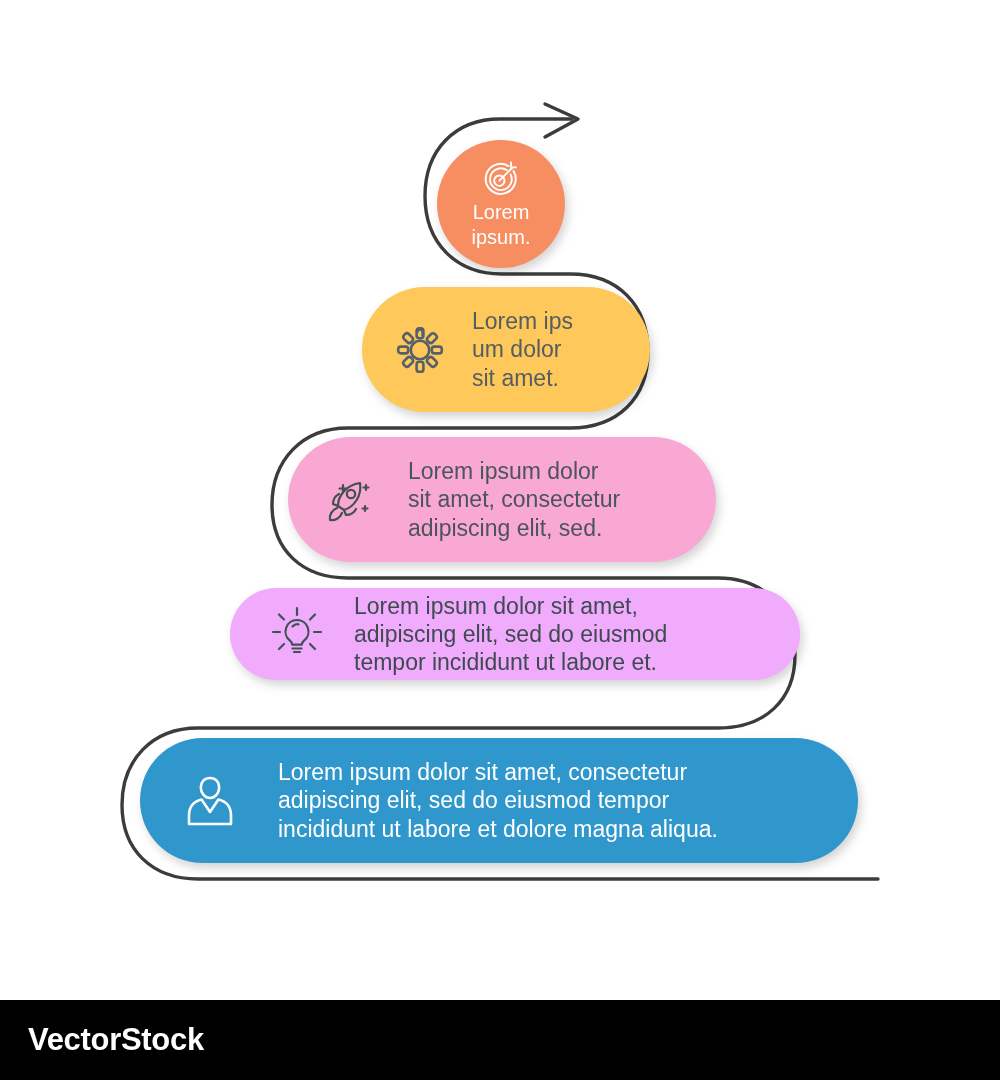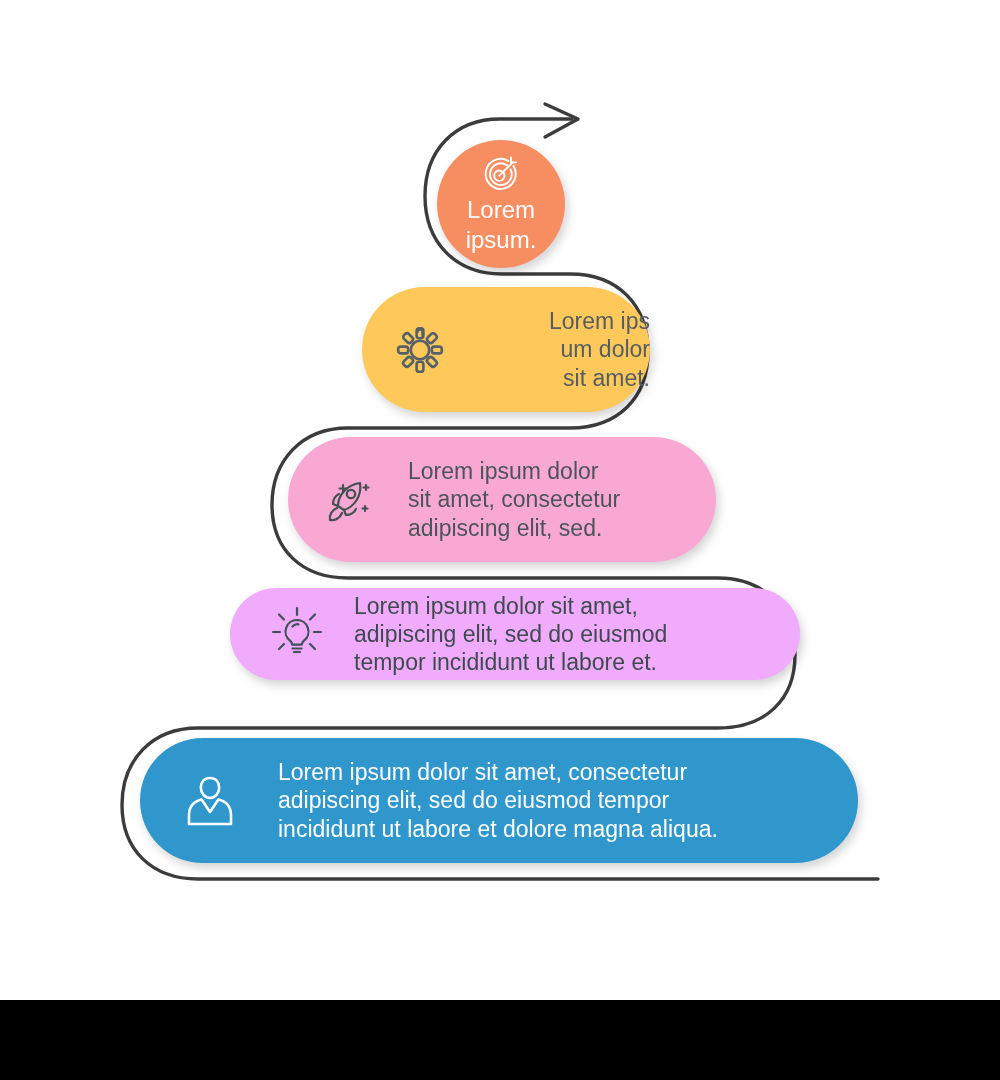--- a/index.html
+++ b/index.html
@@ -75,37 +75,37 @@
   #step-1 {
     left: 437px; top: 140px;
     width: 128px; height: 128px;
     background: #F78E62;
   }
   #step-1 .step-icon {
     margin: 0 0 1px 0;
   }
   #step-1 .step-text {
     color: #ffffff;
-    font-size: 24px;
+    font-size: 20px;
     text-align: center;
     flex: 0 0 auto;
   }
 
   
   #step-2 {
     left: 362px; top: 287px;
     width: 288px; height: 125px;
     background: #FFC85A;
   }
   #step-2 .step-icon { margin-left: 32px; }
   #step-2 .step-text {
     color: #555d63;
     font-size: 23px;
     margin-left: 26px;
-    text-align: right;
+    text-align: left;
   }
 
   
   #step-3 {
     left: 288px; top: 437px;
     width: 428px; height: 125px;
     background: #f9a8d4;
   }
   #step-3 .step-icon { margin-left: 36px; }
   #step-3 .step-text {
@@ -296,13 +296,14 @@
       </span>
       <span class="step-text">Lorem ipsum dolor sit amet, consectetur
 adipiscing elit, sed do eiusmod tempor
 incididunt ut labore et dolore magna aliqua.</span>
     </div>
 
   </div>
 </div>
 
 <div id="footer">
+  <span class="wm-brand">VectorStock</span>
 </div>
 
 </body></html>

